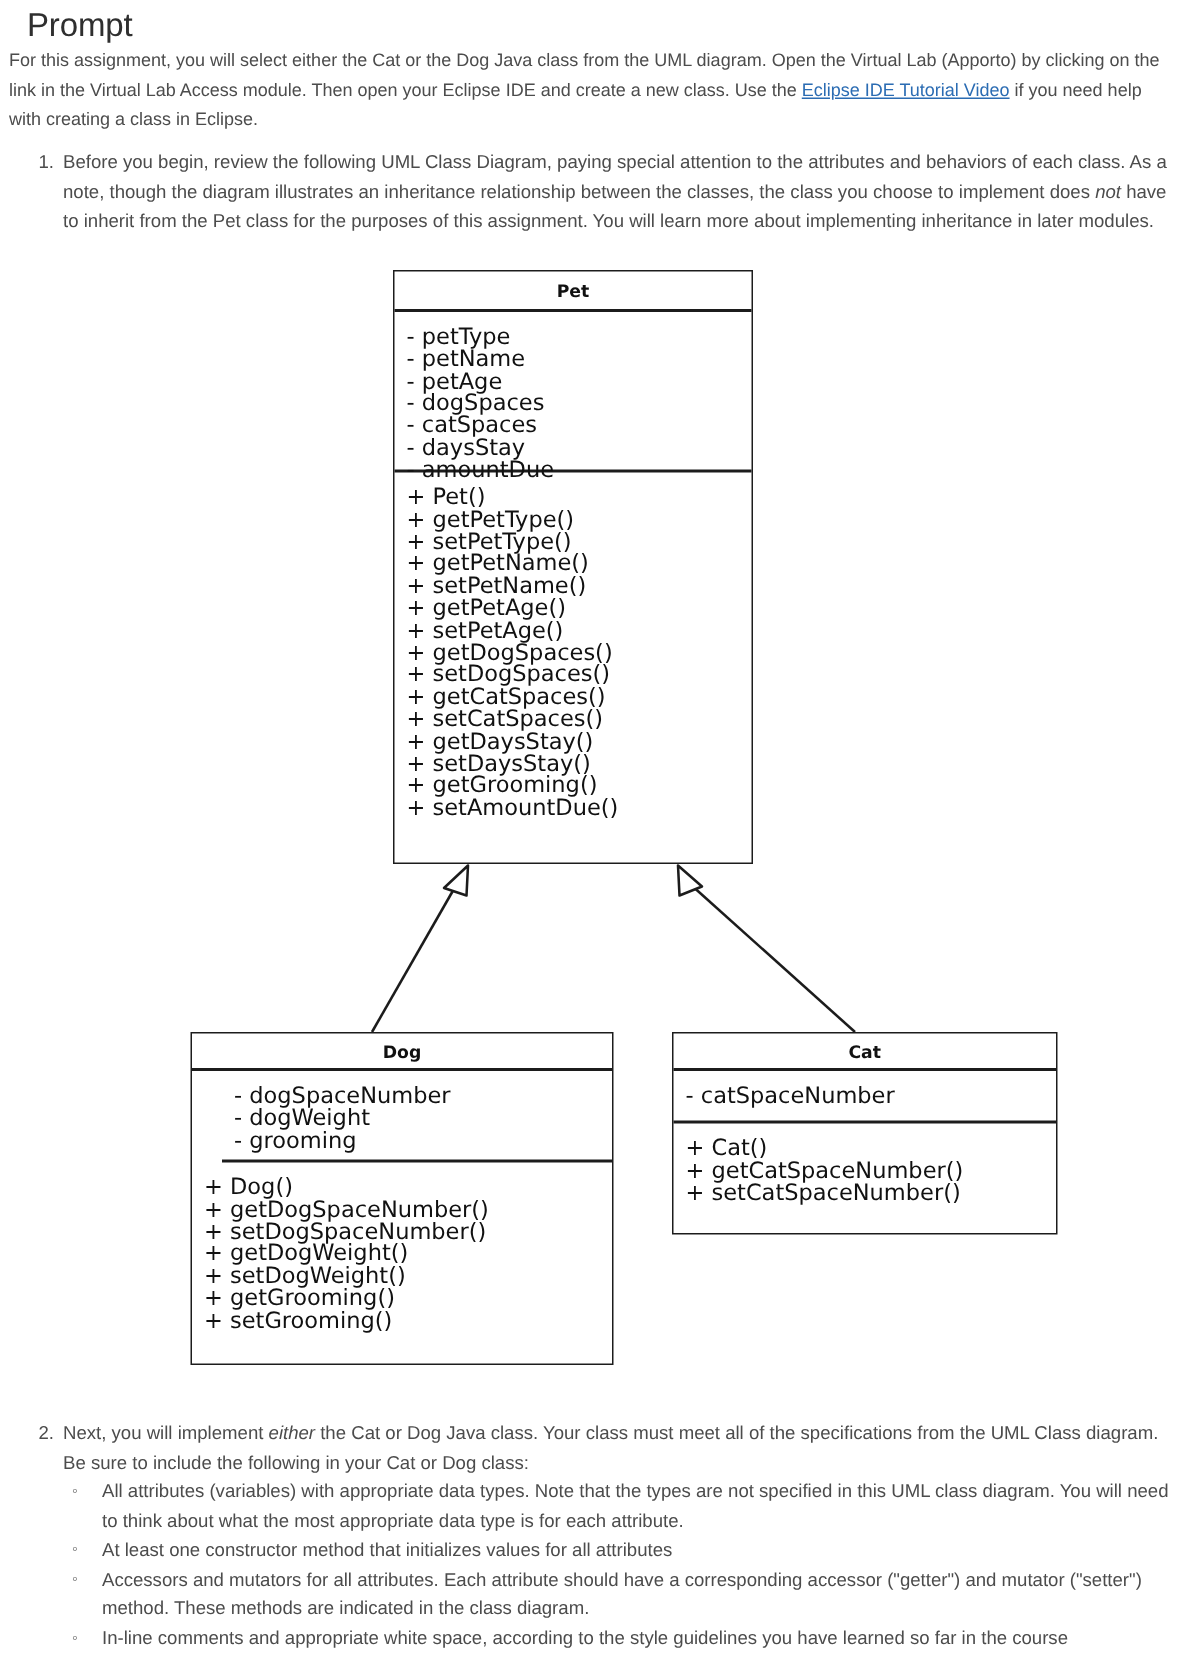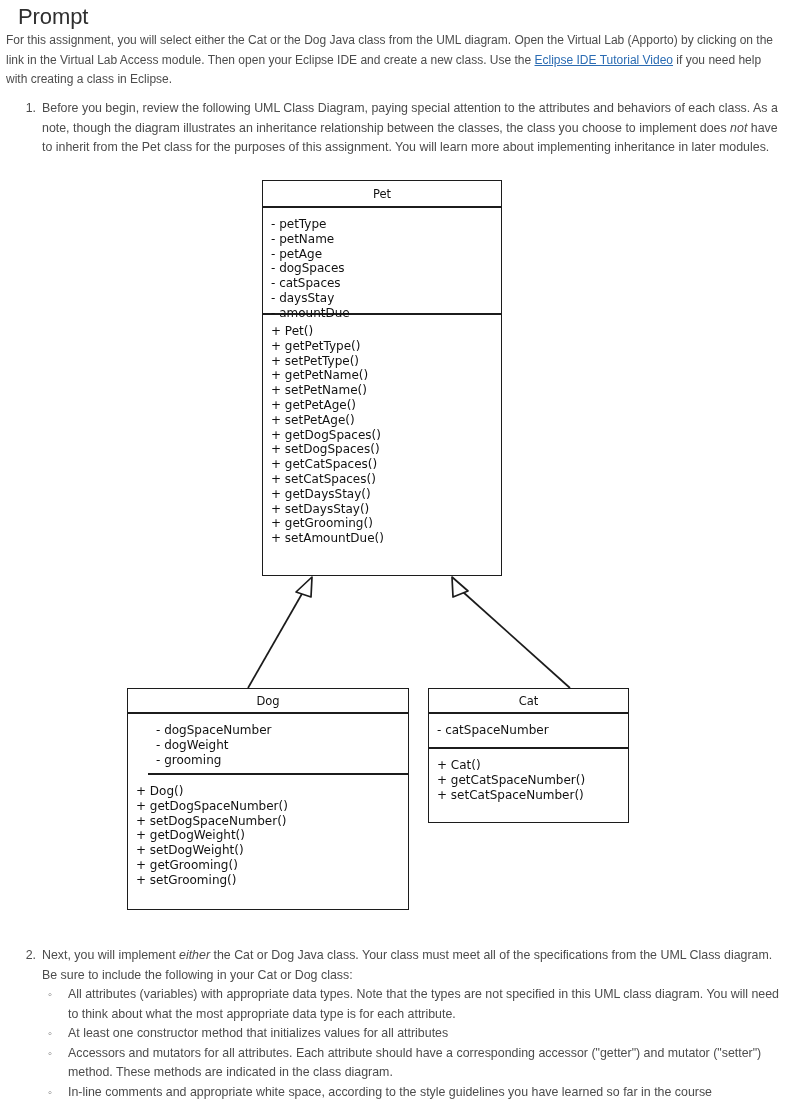--- a/index.html
+++ b/index.html
@@ -109,52 +109,52 @@
   .uml-box {
     position: absolute;
     background: #ffffff;
     border: 1.6px solid #1c1c1c;
     box-sizing: border-box;
     font-family: "DejaVu Sans", sans-serif;
   }
   .uml-title {
     text-align: center;
     font-size: 11.5px;
-    font-weight: normal;
+    font-weight: bold;
     color: #111111;
     box-sizing: border-box;
     border-bottom: 2.4px solid #1c1c1c;
     display: flex;
     align-items: center;
     justify-content: center;
   }
   .uml-section {
     box-sizing: border-box;
     padding: 9px 0 9px 8px;
-    font-size: 12px;
+    font-size: 15px;
     line-height: 14.8px;
     color: #111111;
   }
   .uml-section.attrs {
     border-bottom: 2.4px solid #1c1c1c;
   }
   .uml-row { white-space: pre; }
 
   
   #pet-box { left: 262px; top: 180px; width: 240px; height: 396px; }
   #pet-box .uml-title { height: 27px; }
   #pet-box .attrs { height: 107px; }
 
   
   #dog-box { left: 127px; top: 688px; width: 282px; height: 222px; }
   #dog-box .uml-title { height: 25px; }
   #dog-box .attrs { height: 61px; margin-left: 20px; }
 
   
-  #cat-box { left: 428px; top: 688px; width: 201px; height: 135px; }
+  #cat-box { left: 448px; top: 688px; width: 257px; height: 135px; }
   #cat-box .uml-title { height: 25px; }
   #cat-box .attrs { height: 35px; }
 </style>
 </head>
 <body>
 
 <div class="page">
 
   <div class="page-title">Prompt</div>
 

